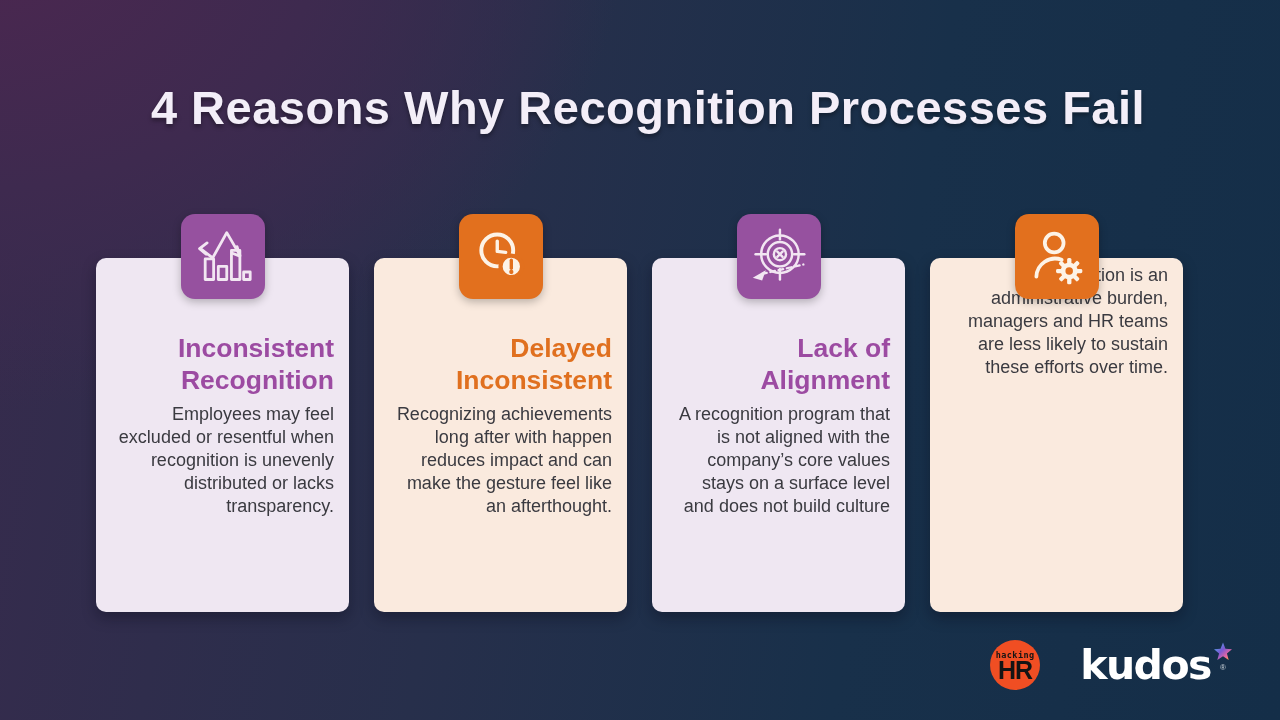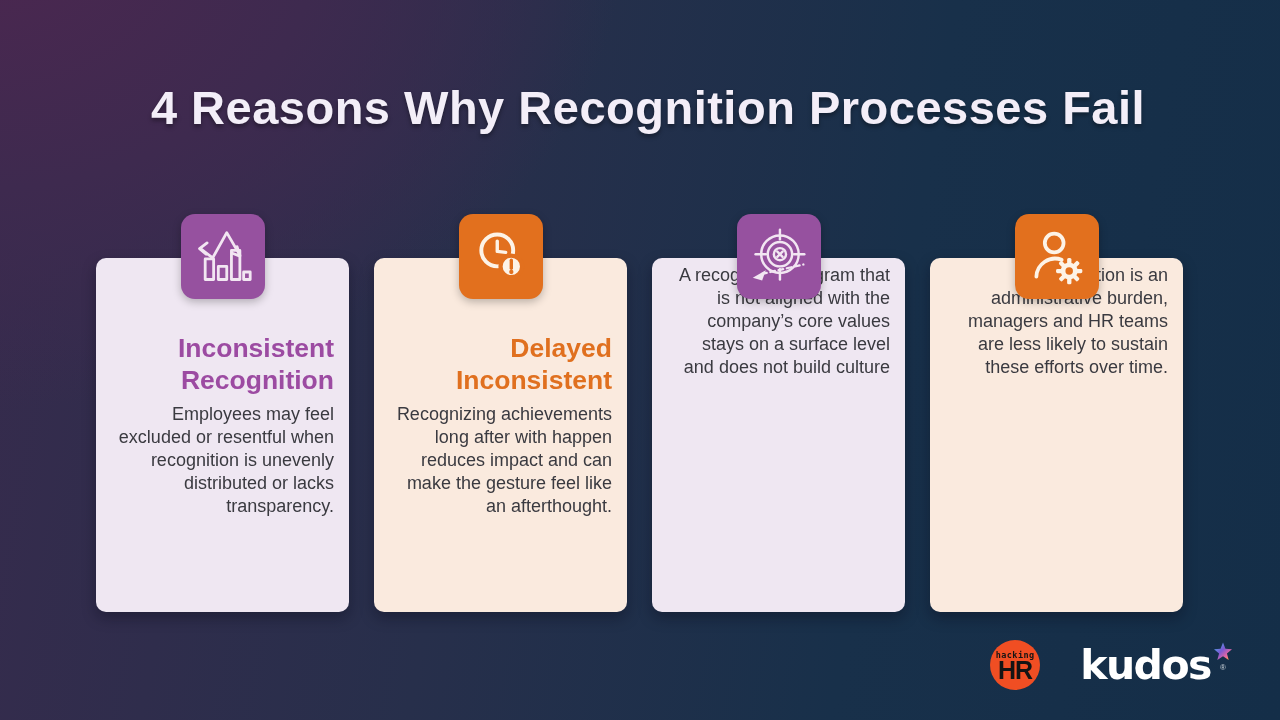--- a/index.html
+++ b/index.html
@@ -119,20 +119,21 @@
           <path d="M30.2 26.2 L35.8 31.8"></path>
           <path d="M35.8 26.2 L30.2 31.8"></path>
           <path d="M33 3 L33 13"></path>
           <path d="M33 45 L33 56"></path>
           <path d="M7 29 L18 29"></path>
           <path d="M48 29 L59 29"></path>
           <path d="M14 50 L58 40" stroke-dasharray="5 4" stroke-width="2.4"></path>
           <path d="M4 54 L18 46 L14 57 Z" fill="#f2e6f2" stroke="none"></path>
         </svg>
       </div>
+      <h2 class="card-title purple">Lack of Alignment</h2>
       <p class="card-body">A recognition program that is not aligned with the company’s core values stays on a surface level and does not build culture</p>
     </div>
 
     <div class="card cream">
       <div class="icon-box orange">
         <svg width="60" height="60" viewBox="0 0 64 64" fill="none">
           <circle cx="29" cy="17" r="10" stroke="#fdf3e7" stroke-width="4"></circle>
           <path d="M10 53 A 20 20 0 0 1 37 35" stroke="#fdf3e7" stroke-width="4" stroke-linecap="round"></path>
           <g fill="#fdf3e7">
             <rect x="42.8" y="33" width="4.6" height="28" rx="1.6"></rect>

